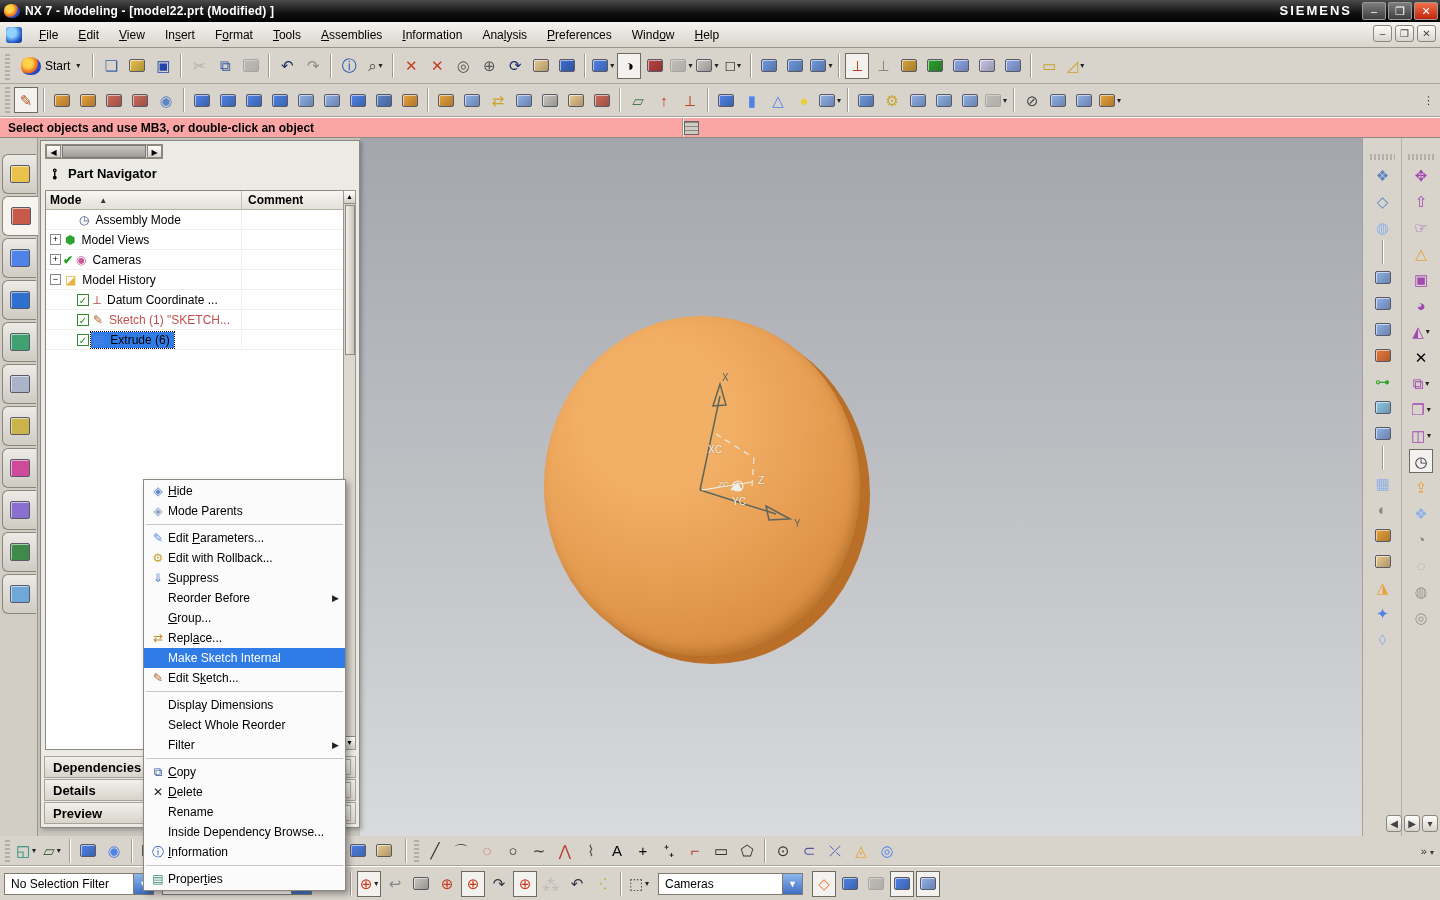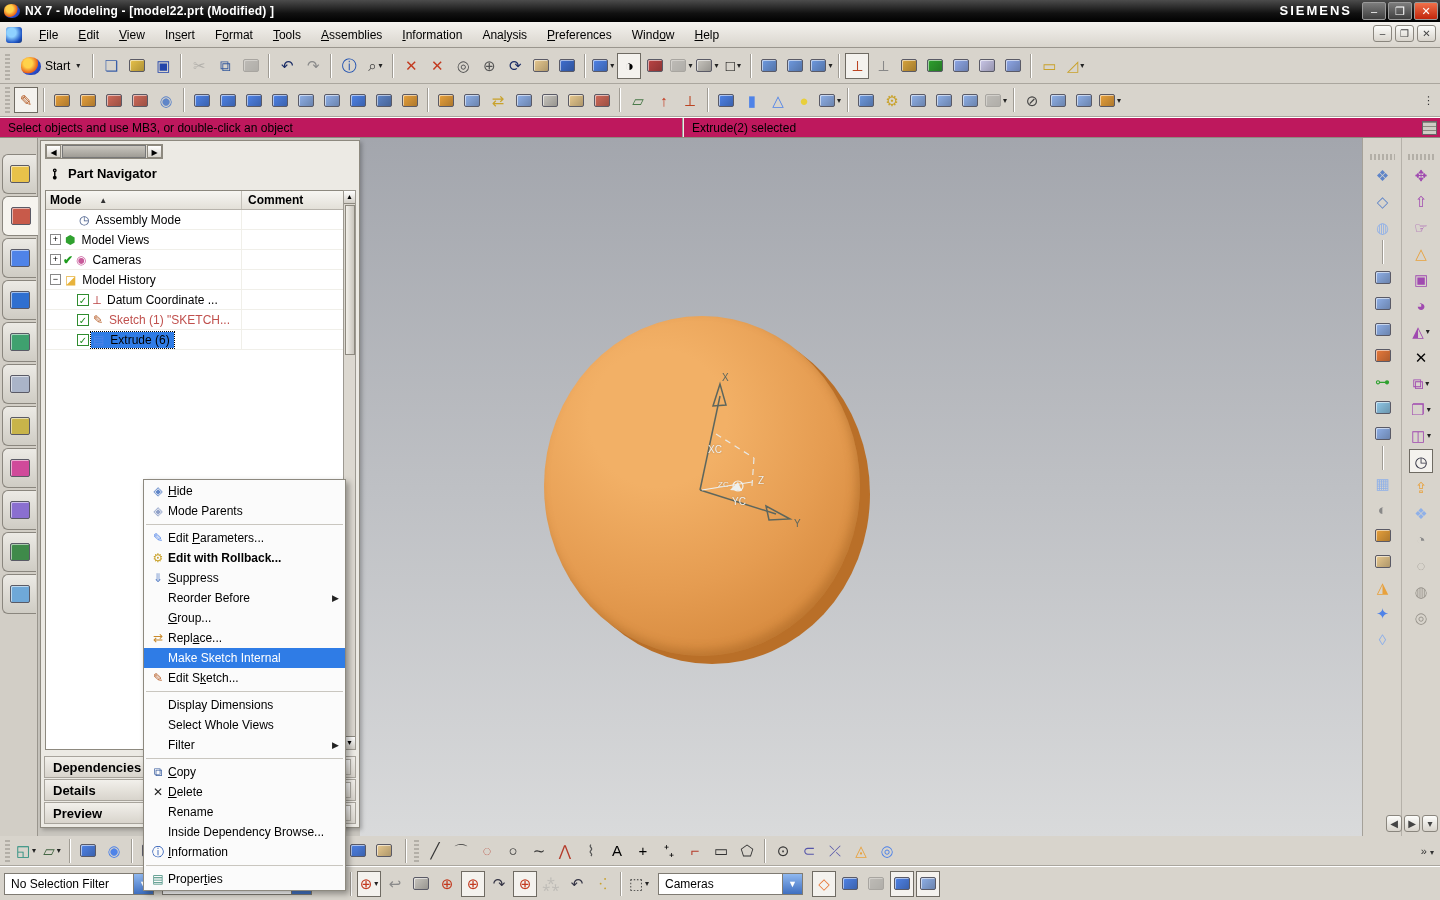--- a/index.html
+++ b/index.html
@@ -46,22 +46,22 @@
   .chip { display:inline-block; width:16px; height:13px; border:1px solid #5a5a66; border-radius:2px;
     box-shadow:inset 1px 1px 0 rgba(255,255,255,.55); }
   .dd { font-size:8px; margin-left:2px; color:#222; }
   .tsep { width:2px; height:24px; margin:0 4px;
     border-left:1px solid #a09c94; border-right:1px solid #fff; }
   .startbtn { display:inline-flex; align-items:center; gap:4px; padding:2px 6px; }
   .startbtn .nx-logo { width:20px; height:18px; margin:0; }
   .ovf { margin-left:auto; margin-right:6px; font-size:11px; color:#333; }
 
   
-  .promptbar { position:absolute; left:0; top:117px; width:1440px; height:21px; background:#be185d;
-    border-top:1px solid #fff; border-bottom:1px solid #8d897f; display:flex; align-items:center; font-weight:normal; }
+  .promptbar { position:absolute; left:0; top:117px; width:1440px; height:21px; background:#fca5a5;
+    border-top:1px solid #fff; border-bottom:1px solid #8d897f; display:flex; align-items:center; font-weight:bold; }
   .pcell { padding:0 8px; height:100%; display:flex; align-items:center; }
   .pcell.left { width:684px; border-right:2px groove #efece6; }
   .pcell.right { flex:1; }
   .pgrid { width:15px; height:14px; margin-right:3px; border:1px solid #666; background:
     repeating-linear-gradient(0deg,#cfccc5 0 3px,#8a877f 3px 4px); }
 
   
   .main { position:absolute; left:0; top:138px; width:1440px; height:698px; background:#c9c6bf; }
 
   
@@ -115,21 +115,21 @@
     display:flex; align-items:center; justify-content:space-between; padding:0 4px 0 8px; font-size:13px; font-weight:bold; }
   .chev { width:22px; height:16px; text-align:center; line-height:14px; font-size:11px; color:#666;
     border:1px solid #b0aca4; background:linear-gradient(#fff,#ddd9d1); }
 
   
   .ctxmenu { position:absolute; left:143px; top:341px; width:203px; background:#fbfbfb;
     border:1px solid #8d897f; box-shadow:3px 3px 6px rgba(0,0,0,.35); z-index:50; padding:1px 0; }
   .mi { display:flex; align-items:center; height:20px; padding:0 6px 0 4px; position:relative; }
   .mi .mic { width:20px; text-align:center; font-size:12px; flex:none; }
   .mi .mlabel { flex:1; white-space:nowrap; }
-  .mi.bold .mlabel { font-weight:bold; }
+  .mi.bold .mlabel { font-weight:normal; }
   .mi.hl { background:#2f7ce6; color:#fff; }
   .mi .subarr { font-size:9px; color:#222; }
   .msep { height:1px; background:#c9c6bf; margin:3px 2px; }
   .mi u { text-decoration:underline; }
 
   
   .rcols { position:absolute; right:0; top:0; width:78px; height:698px; background:#d8d4cc; border-left:1px solid #a5a199; }
   .rcol { position:absolute; top:0; width:38px; height:698px; padding-top:16px; display:flex; flex-direction:column; align-items:center; }
   .rcol.c1 { left:1px; border-right:1px solid #b5b1a9; }
   .rcol.c2 { right:0; }
@@ -450,23 +450,20 @@
           <span class="chip" style="background: linear-gradient(135deg, rgb(232, 161, 60), rgba(0, 0, 0, 0.25)), rgb(232, 161, 60);"></span>
           <span class="dd">▾</span>
         </span>
       </span>
     <span class="ovf">⋮</span>
   </div>
 
   <div class="promptbar">
     <div class="pcell left">
       <span>Select objects and use MB3, or double-click an object</span>
-    </div>
-    <div class="pcell right">
-      <span>Extrude(2) selected</span>
     </div>
     <span class="pgrid"></span>
   </div>
 
   <div class="main">
 
     <div class="resbar">
       <div id="res-tabs">
           <div class="rtab" title="assembly-navigator">
             <span class="chip" style="background-color: rgb(232, 194, 74);"></span>
@@ -819,21 +816,21 @@
             <span class="mic" style="color: rgb(179, 86, 30);">✎</span>
             <span class="mlabel"><span>Edit S<u>k</u>etch...</span></span>
           </div>
           <div class="msep"></div>
           <div class="mi">
             <span class="mic"></span>
             <span class="mlabel"><span>Display Dimensions</span></span>
           </div>
           <div class="mi">
             <span class="mic"></span>
-            <span class="mlabel"><span>Select Whole Views</span></span>
+            <span class="mlabel"><span>Select Whole Reorder</span></span>
           </div>
           <div class="mi">
             <span class="mic"></span>
             <span class="mlabel"><span>Filter</span></span>
             <span class="subarr">▶</span>
           </div>
           <div class="msep"></div>
           <div class="mi">
             <span class="mic" style="color: rgb(51, 88, 156);">⧉</span>
             <span class="mlabel"><span><u>C</u>opy</span></span>

